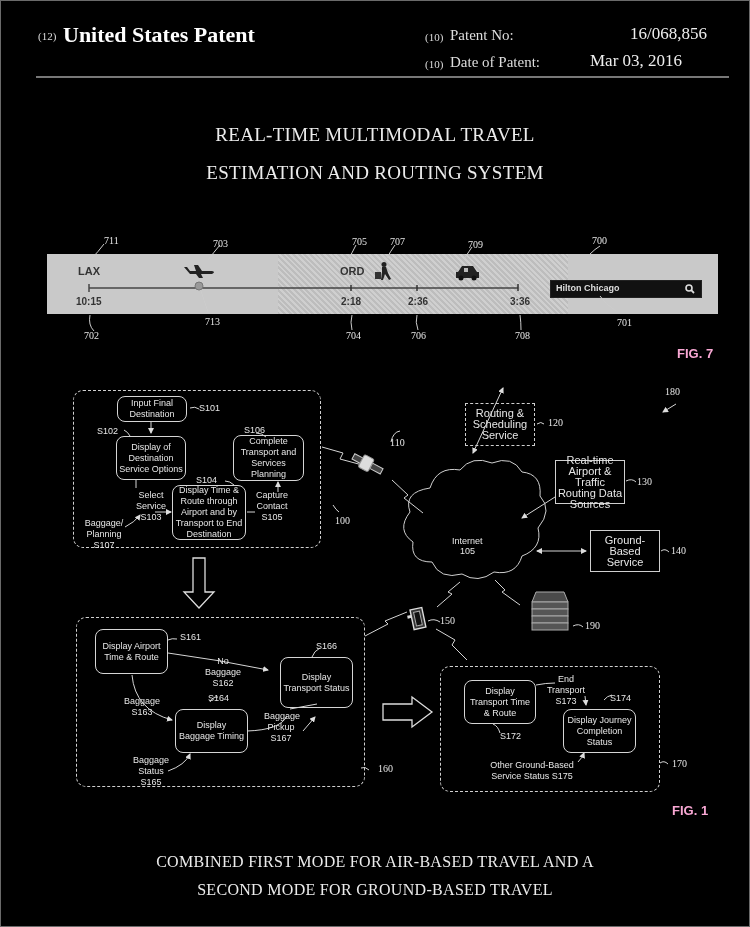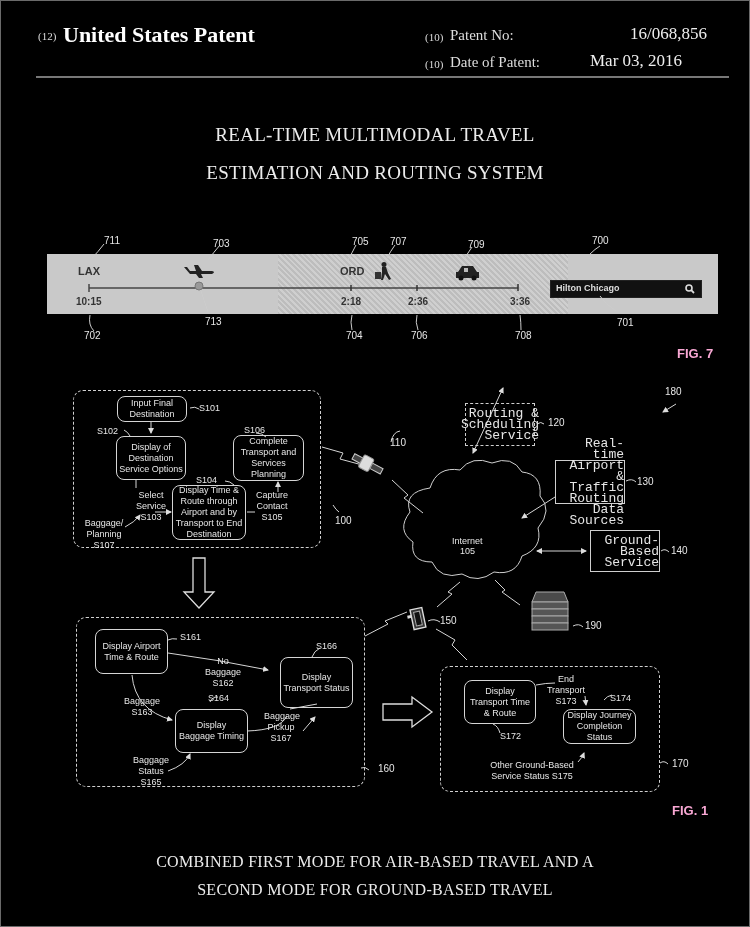--- a/index.html
+++ b/index.html
@@ -15,29 +15,29 @@
   .hdr-val { font-size:17px; color:#eee; }
   .rule { position:absolute; left:36px; width:693px; height:2px; background:#777; top:76px; }
 
   .title-line { position:absolute; left:0; width:750px; text-align:center; font-size:19px; color:#ececec; letter-spacing:0.3px; }
 
   
   .bar { position:absolute; left:47px; top:254px; width:671px; height:60px; background:#c9c9c9; }
   .bar-mid { position:absolute; left:278px; top:254px; width:290px; height:60px;
     background: repeating-linear-gradient(45deg, #bdbdbd 0 2px, #cfcfcf 2px 4px); }
   .tl-label { font-size:10px; font-weight:bold; color:#333; }
-  .ref { font-size:10px; color:#e6e6e6; }
+  .ref { font-size:10px; color:#e6e6e6;font-family:Liberation Serif, serif; }
   .search { position:absolute; left:550px; top:280px; width:150px; height:16px; background:#111; border:1px solid #222; }
   .search span { position:absolute; left:5px; top:2px; font-size:9px; font-weight:bold; color:#ddd; }
 
   .fig-label { font-size:13px; font-weight:bold; color:#f9a8d4; }
 
   
   .node { position:absolute; border:1px solid #d5d5d5; border-radius:8px; text-align:center; font-size:9px; line-height:11px; color:#e6e6e6; display:flex; align-items:center; justify-content:center; box-sizing:border-box; padding:2px; }
-  .box { position:absolute; border:1px solid #cfcfcf; text-align:right; font-size:13px; line-height:11px; color:#e6e6e6; display:flex; align-items:center; justify-content:center; box-sizing:border-box;font-family:Liberation Mono, monospace; }
+  .box { position:absolute; border:1px solid #cfcfcf; text-align:center; font-size:11px; line-height:11px; color:#e6e6e6; display:flex; align-items:center; justify-content:center; box-sizing:border-box; }
   .dashbox { position:absolute; border:1.5px dashed #d0d0d0; border-radius:10px; box-sizing:border-box; }
   .lbl { position:absolute; font-size:9px; line-height:11px; color:#e6e6e6; text-align:center; }
   svg.overlay { position:absolute; left:0; top:0; }
 </style>
 </head>
 <body>
 
 <div class="frame"></div>
 
 <div>
@@ -257,21 +257,21 @@
   <span class="lbl" style="left:198px;top:656px;width:50px;">No Baggage S162</span>
   <span class="lbl" style="left:124px;top:696px;width:36px;">Baggage S163</span>
   <span class="lbl" style="left:208px;top:693px;">S164</span>
   <span class="lbl" style="left:133px;top:755px;width:36px;">Baggage Status S165</span>
   <span class="lbl" style="left:316px;top:641px;">S166</span>
   <span class="lbl" style="left:264px;top:711px;width:34px;">Baggage Pickup S167</span>
   <span class="abs ref" style="left:378px;top:763px;">160</span>
 
   <div class="dashbox" style="left:440px;top:666px;width:220px;height:126px;"></div>
   <div class="node" style="left:464px;top:680px;width:72px;height:44px;">Display Transport Time &amp; Route</div>
-  <div class="node" style="left:563px;top:709px;width:73px;height:35px;">Display Journey Completion Status</div>
+  <div class="node" style="left:563px;top:709px;width:73px;height:44px;">Display Journey Completion Status</div>
   <span class="lbl" style="left:500px;top:731px;">S172</span>
   <span class="lbl" style="left:545px;top:674px;width:42px;">End Transport S173</span>
   <span class="lbl" style="left:610px;top:693px;">S174</span>
   <span class="lbl" style="left:482px;top:760px;width:100px;">Other Ground-Based Service Status S175</span>
   <span class="abs ref" style="left:672px;top:758px;">170</span>
 
   <span class="abs fig-label" style="left:672px;top:803px;">FIG. 1</span>
 </div>
 
 <div class="title-line serif" style="top:853px;font-size:16px;">COMBINED FIRST MODE FOR AIR-BASED TRAVEL AND A</div>

